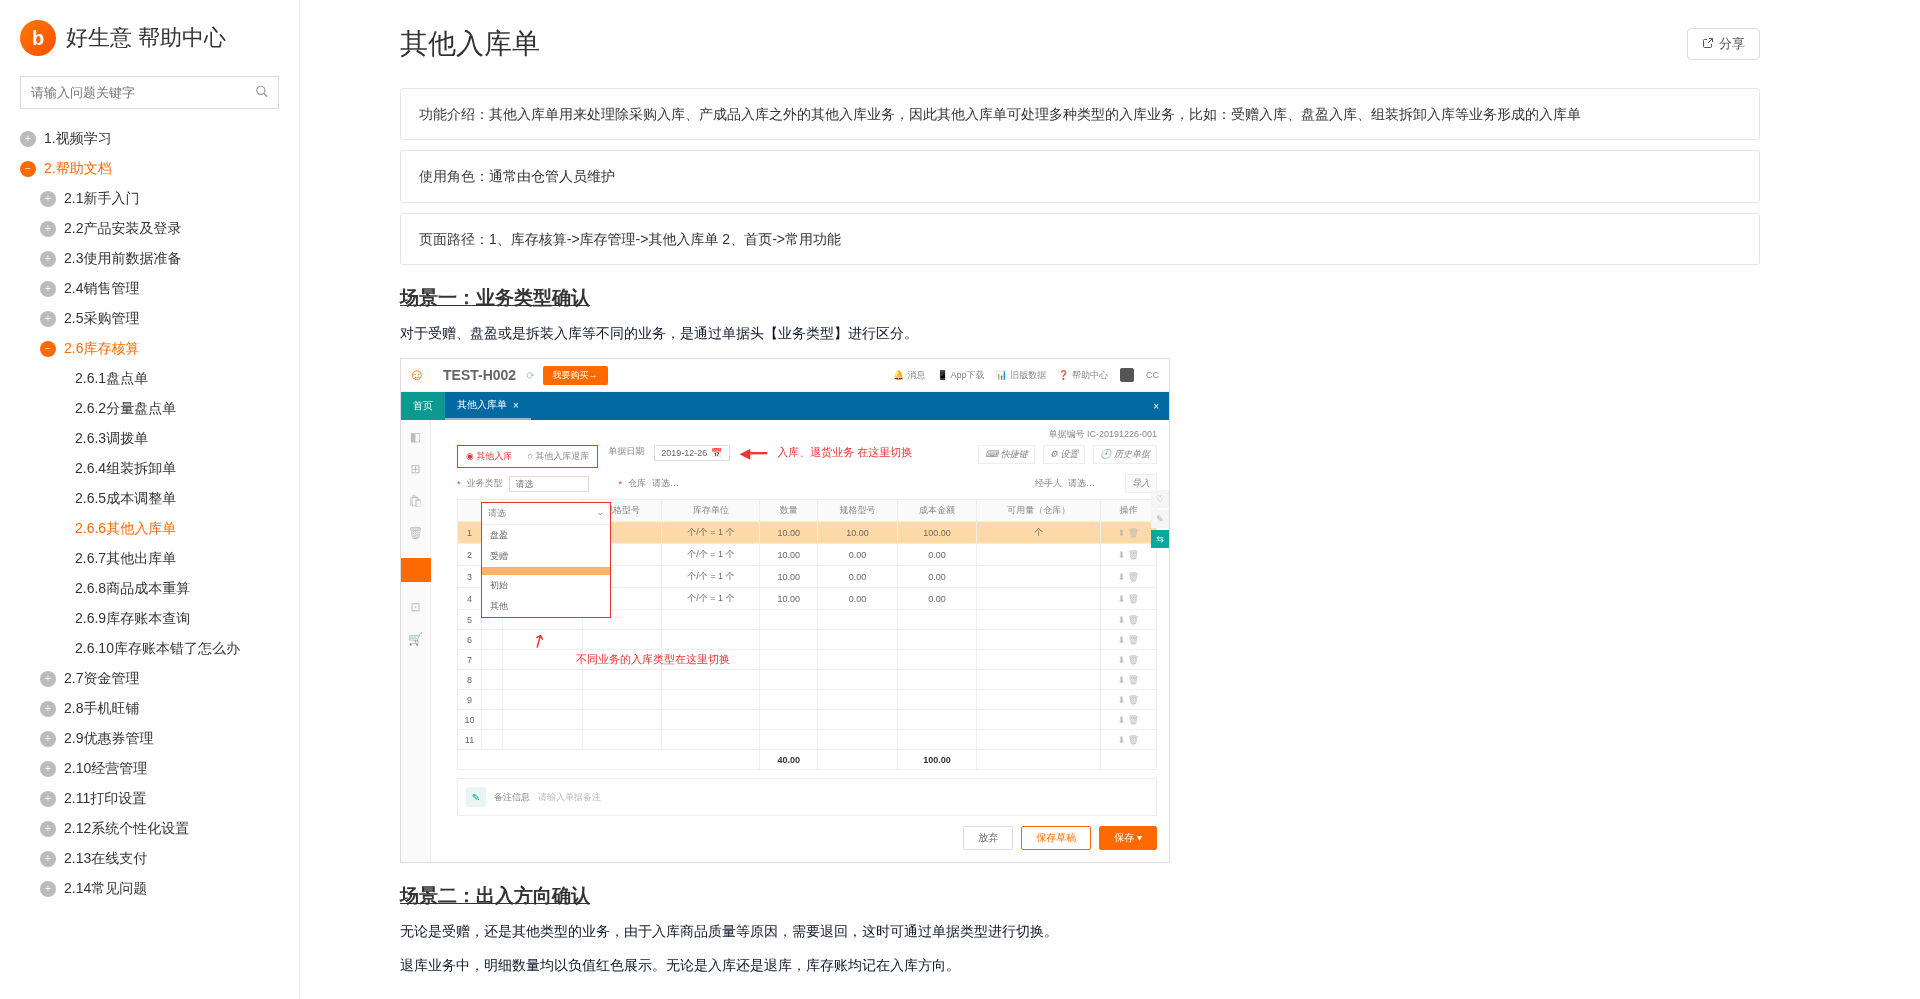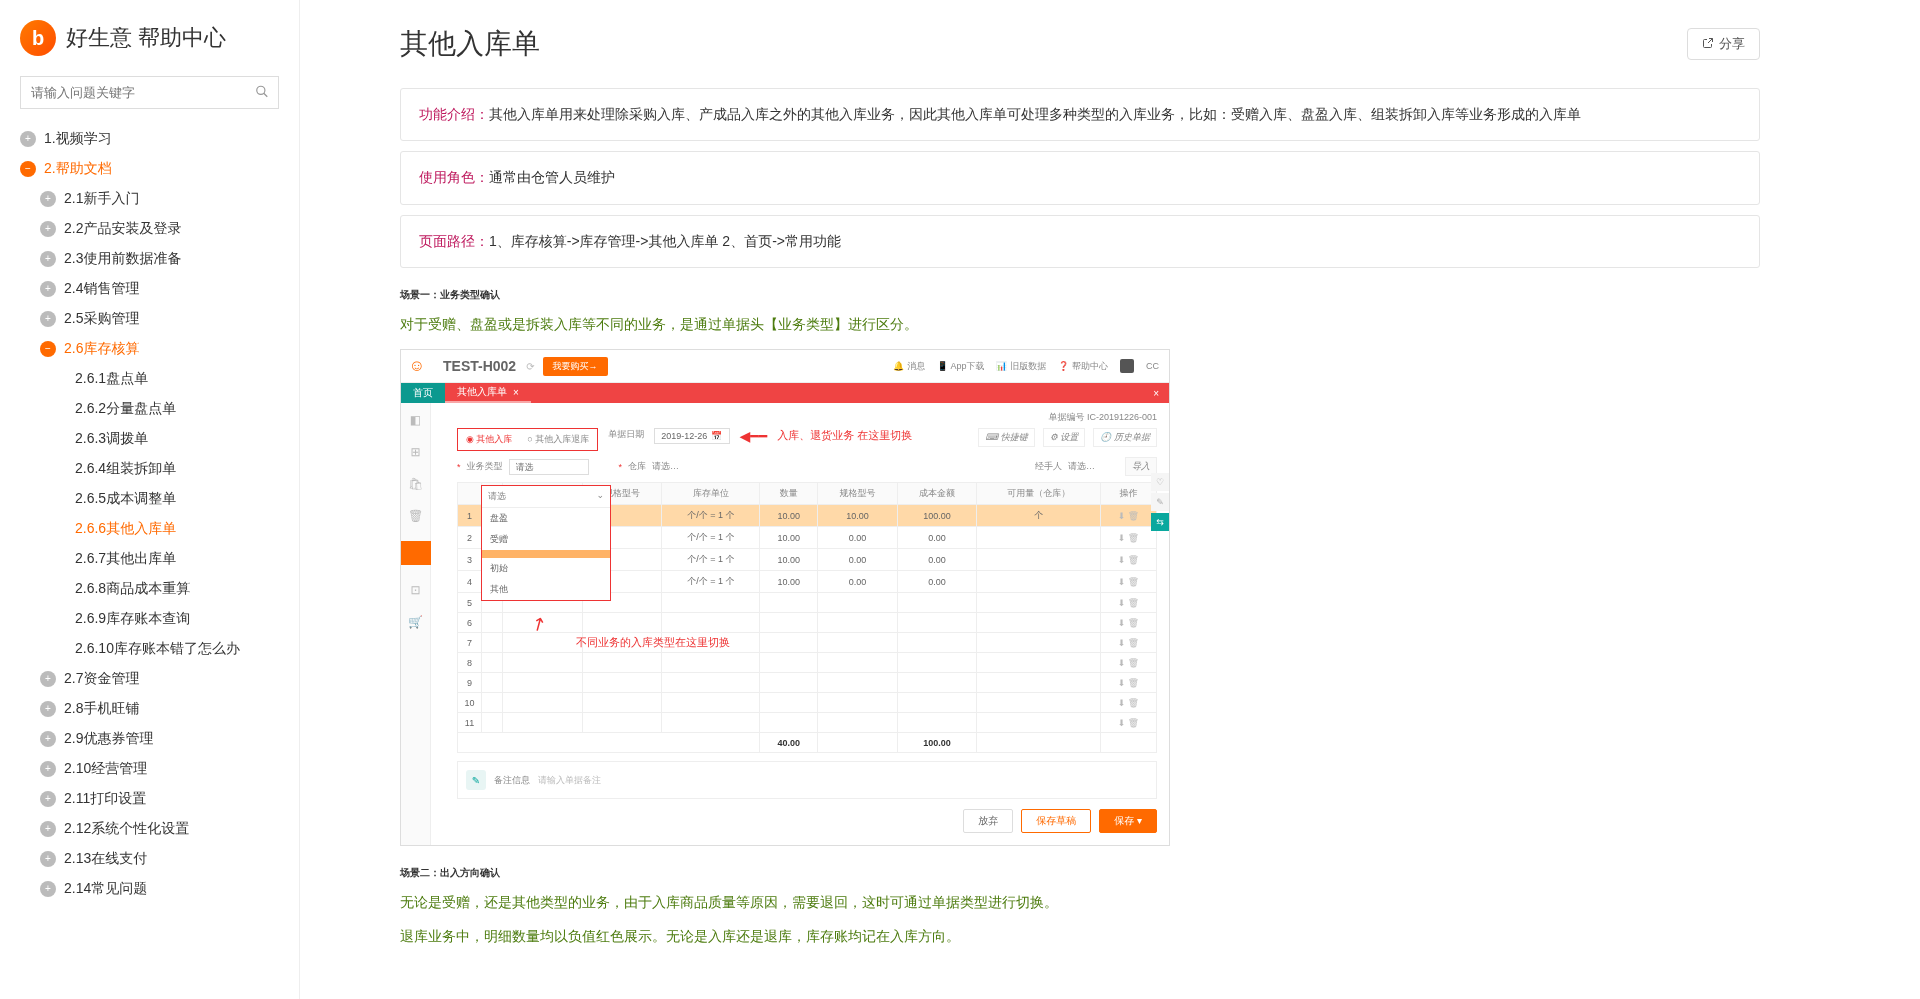--- a/index.html
+++ b/index.html
@@ -19,33 +19,33 @@
 .nav li.level-3 { padding-left: 55px; }
 .nav .toggle-icon { width: 16px; height: 16px; border-radius: 50%; display: inline-flex; align-items: center; justify-content: center; margin-right: 8px; font-size: 10px; line-height: 1; }
 .nav .plus { background: #bbb; color: #fff; }
 .nav .minus { background: #ff6a00; color: #fff; }
 .nav li.active { color: #ff6a00; }
 .main { flex: 1; padding: 25px 40px 40px 100px; max-width: 1500px; }
 .main-header { display: flex; justify-content: space-between; align-items: center; margin-bottom: 25px; }
 .page-title { font-size: 28px; font-weight: 500; color: #333; }
 .share-btn { border: 1px solid #ddd; padding: 6px 14px; border-radius: 4px; font-size: 13px; color: #555; display: flex; align-items: center; gap: 5px; cursor: pointer; background: #fff; }
 .info-box { border: 1px solid #e5e5e5; padding: 14px 18px; margin-bottom: 10px; font-size: 14px; color: #333; line-height: 1.6; border-radius: 3px; }
-.info-box .label { color: #be185d; font-family: Liberation Mono, monospace; }
+.info-box .label { color: #404040; }
 .section { margin-top: 20px; }
 .section-h { font-size: 15px; margin-bottom: 12px; color: #333; }
-.bold-h { font-weight: 700; font-size: 10px; margin-bottom: 10px; margin-top: 18px; }
-.para { font-size: 14px; line-height: 1.8; margin-bottom: 8px; color: #4d7c0f; }
+.bold-h { font-weight: 700; font-size: 19px; margin-bottom: 10px; margin-top: 18px; text-decoration: underline; }
+.para { font-size: 14px; line-height: 1.8; margin-bottom: 8px; color: #0f172a; }
 .shot { border: 1px solid #ddd; width: 770px; max-width: 100%; margin: 12px 0 20px 0; background: #fff; font-size: 10px; color: #666; }
 .shot-top { display: flex; align-items: center; background: #fff; border-bottom: 1px solid #eee; }
 .shot-logo { width: 32px; height: 32px; background: #fff; color: #ff6a00; display: flex; align-items: center; justify-content: center; font-size: 16px; }
 .shot-env { padding: 0 10px; font-size: 14px; color: #666; font-weight: bold; }
 .shot-orange-btn { background: #ff6a00; color: #fff; padding: 3px 10px; font-size: 9px; border-radius: 2px; margin-left: 8px; }
 .shot-top-right { margin-left: auto; display: flex; gap: 12px; padding-right: 10px; font-size: 9px; color: #888; align-items: center; }
 .shot-top-right .av { width: 14px; height: 14px; background: #555; border-radius: 2px; }
-.shot-tabs { background: #ef4444; display: flex; align-items: center; color: #fff; height: 20px; }
+.shot-tabs { background: #0369a1; display: flex; align-items: center; color: #fff; height: 28px; }
 .shot-tab { padding: 0 12px; font-size: 10px; height: 100%; display: flex; align-items: center; }
 .shot-tab.home { background: #0c998f; }
 .shot-tab.active { border-bottom: 2px solid #fff8; display: flex; align-items: center; gap: 6px; }
 .shot-tabs .close { margin-left: auto; padding: 0 10px; cursor: pointer; }
 .shot-body { padding: 8px 12px 12px 12px; position: relative; }
 .shot-side { position: absolute; left: 0; top: 0; bottom: 0; width: 30px; background: #fafafa; border-right: 1px solid #eee; display: flex; flex-direction: column; align-items: center; padding-top: 10px; gap: 18px; color: #bbb; font-size: 12px; }
 .shot-side .si { width: 14px; height: 14px; }
 .shot-side .si.active { background: #ff6a00; width: 30px; height: 24px; margin-left: 0; }
 .shot-content { margin-left: 44px; }
 .red-box { border: 1.5px solid #e33; padding: 4px 8px; display: inline-flex; gap: 15px; align-items: center; font-size: 9px; }

